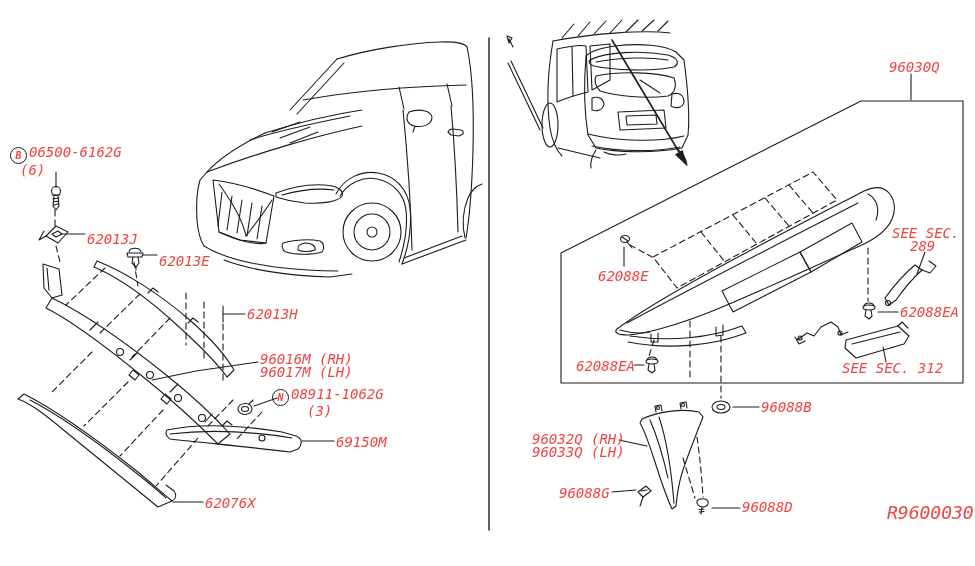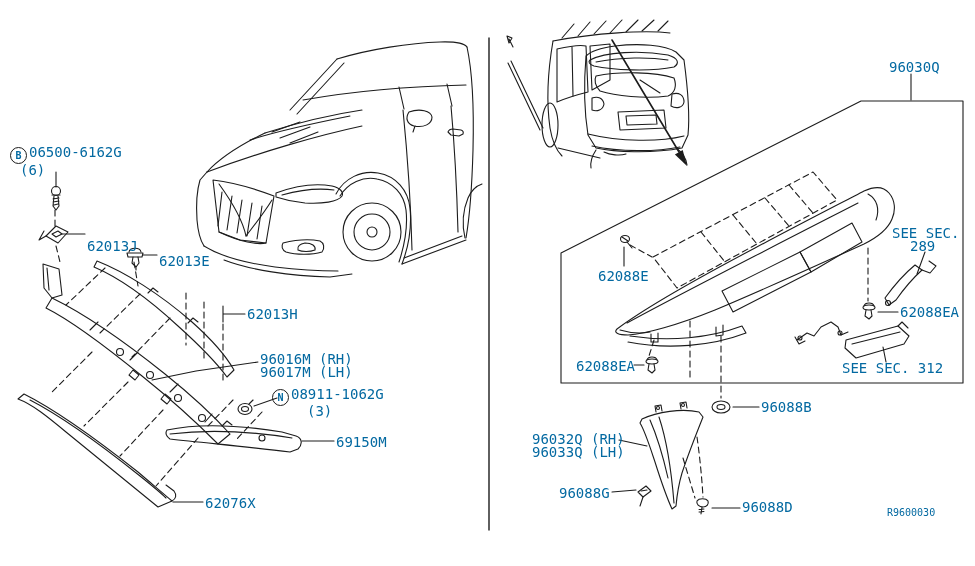--- a/index.html
+++ b/index.html
@@ -4,28 +4,28 @@
 <style>
   html,body{margin:0;padding:0;background:#e8e8e8;}
   .stage{
     position:relative;width:975px;height:566px;background:#ffffff;
     font-family:"DejaVu Sans Mono","Liberation Mono",monospace;
     color:#1c1c1c;overflow:hidden;
   }
   svg{position:absolute;left:0;top:0;}
   .lbl{
     position:absolute;font-size:14px;line-height:13px;white-space:pre;
-    letter-spacing:0px;color:#0369a1;
+    letter-spacing:0px;color:#ef4444;font-style:italic;
   }
   .circ{
     display:inline-block;width:15px;height:15px;border:1.3px solid #1c1c1c;
     border-radius:50%;font-size:10px;line-height:15px;text-align:center;
     vertical-align:-2px;margin-right:2px;font-weight:bold;
   }
-  .ref{font-size:10px;}
+  .ref{font-size:18px;}
 </style>
 </head>
 <body>
 
 <div class="stage">
 
 <svg width="975" height="566" viewBox="0 0 975 566" fill="none" stroke="#1c1c1c" stroke-width="1.1" stroke-linecap="round" stroke-linejoin="round">
 
   <g>
     <line x1="489" y1="38" x2="489" y2="530" stroke-width="1.4"></line>
@@ -269,21 +269,21 @@
     <path d="M759,407 L733,407"></path>
     <path d="M619,440 L647,446"></path>
     <path d="M612,492 L636,490"></path>
     <path d="M740,508 L712,508"></path>
   </g>
 </svg>
 
 <div class="lbl" style="left:10px;top:146px"><span class="circ">B</span><span>06500-6162G</span></div>
 <div class="lbl" style="left:20px;top:164px">(6)</div>
 
-<div class="lbl" style="left:87px;top:240px">62013J</div>
+<div class="lbl" style="left:87px;top:233px">62013J</div>
 <div class="lbl" style="left:159px;top:255px">62013E</div>
 <div class="lbl" style="left:247px;top:308px">62013H</div>
 
 <div class="lbl" style="left:260px;top:353px">96016M (RH)</div>
 <div class="lbl" style="left:260px;top:366px">96017M (LH)</div>
 
 <div class="lbl" style="left:272px;top:388px"><span class="circ">N</span><span>08911-1062G</span></div>
 <div class="lbl" style="left:307px;top:405px">(3)</div>
 
 <div class="lbl" style="left:336px;top:436px">69150M</div>

